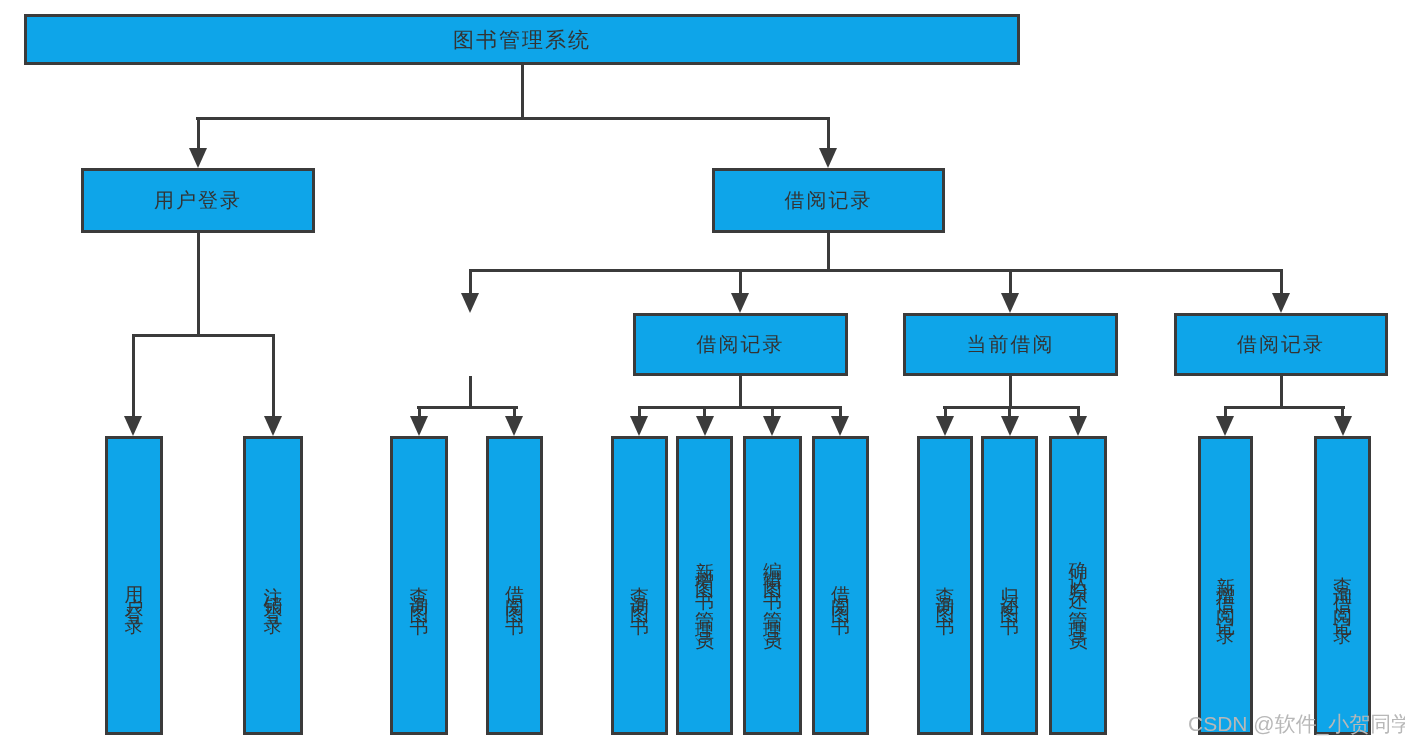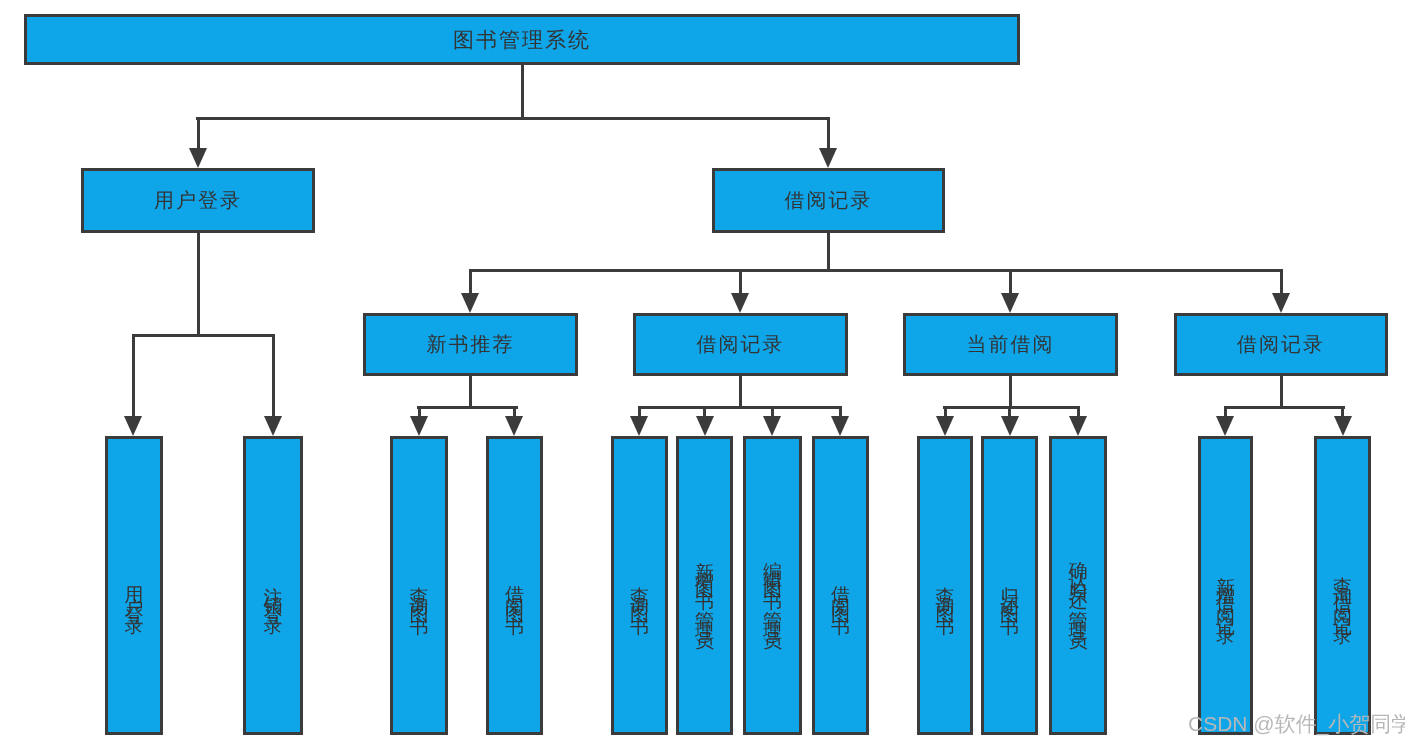--- a/index.html
+++ b/index.html
@@ -40,23 +40,20 @@
     <span class="lbl">图书管理系统</span>
   </div>
 
   <div class="node h" style="left:81px;top:168px;width:234px;height:65px">
     <span class="lbl">用户登录</span>
   </div>
   <div class="node h" style="left:712px;top:168px;width:233px;height:65px">
     <span class="lbl">借阅记录</span>
   </div>
 
-  <div class="node h" style="left:363px;top:313px;width:215px;height:63px">
-    <span class="lbl">新书推荐</span>
-  </div>
   <div class="node h" style="left:633px;top:313px;width:215px;height:63px">
     <span class="lbl">借阅记录</span>
   </div>
   <div class="node h" style="left:903px;top:313px;width:215px;height:63px">
     <span class="lbl">当前借阅</span>
   </div>
   <div class="node h" style="left:1174px;top:313px;width:214px;height:63px">
     <span class="lbl">借阅记录</span>
   </div>
 

